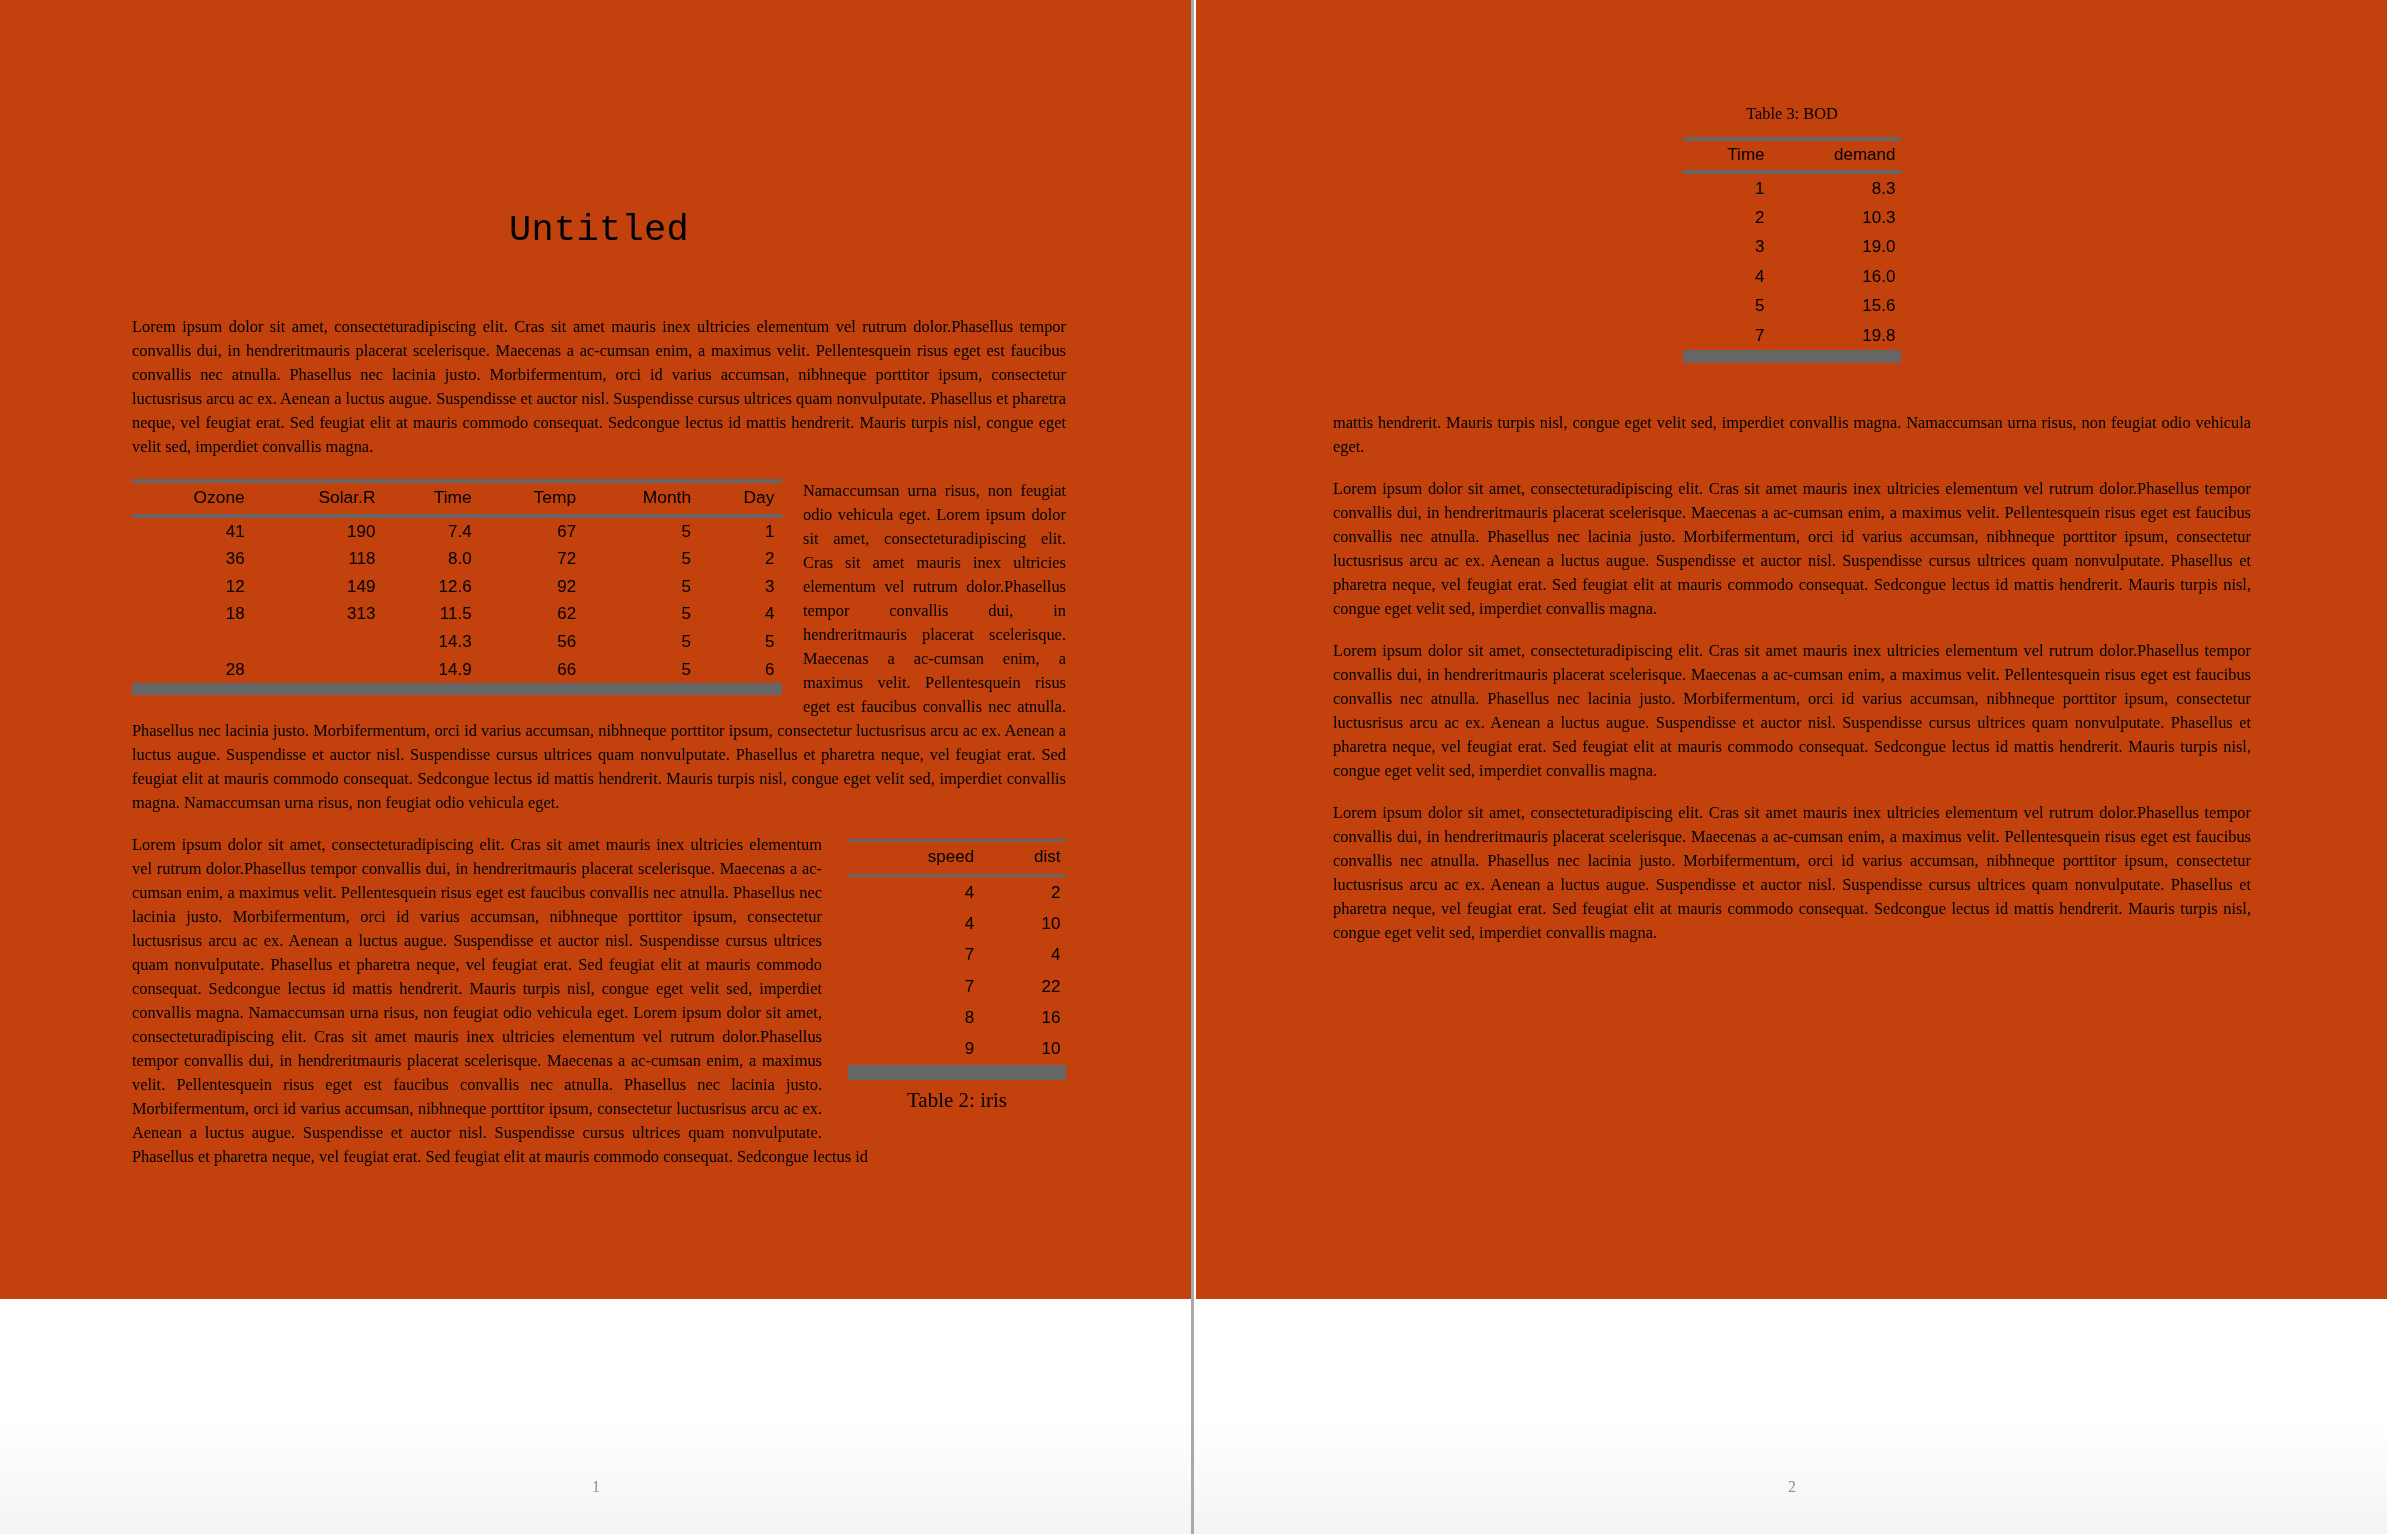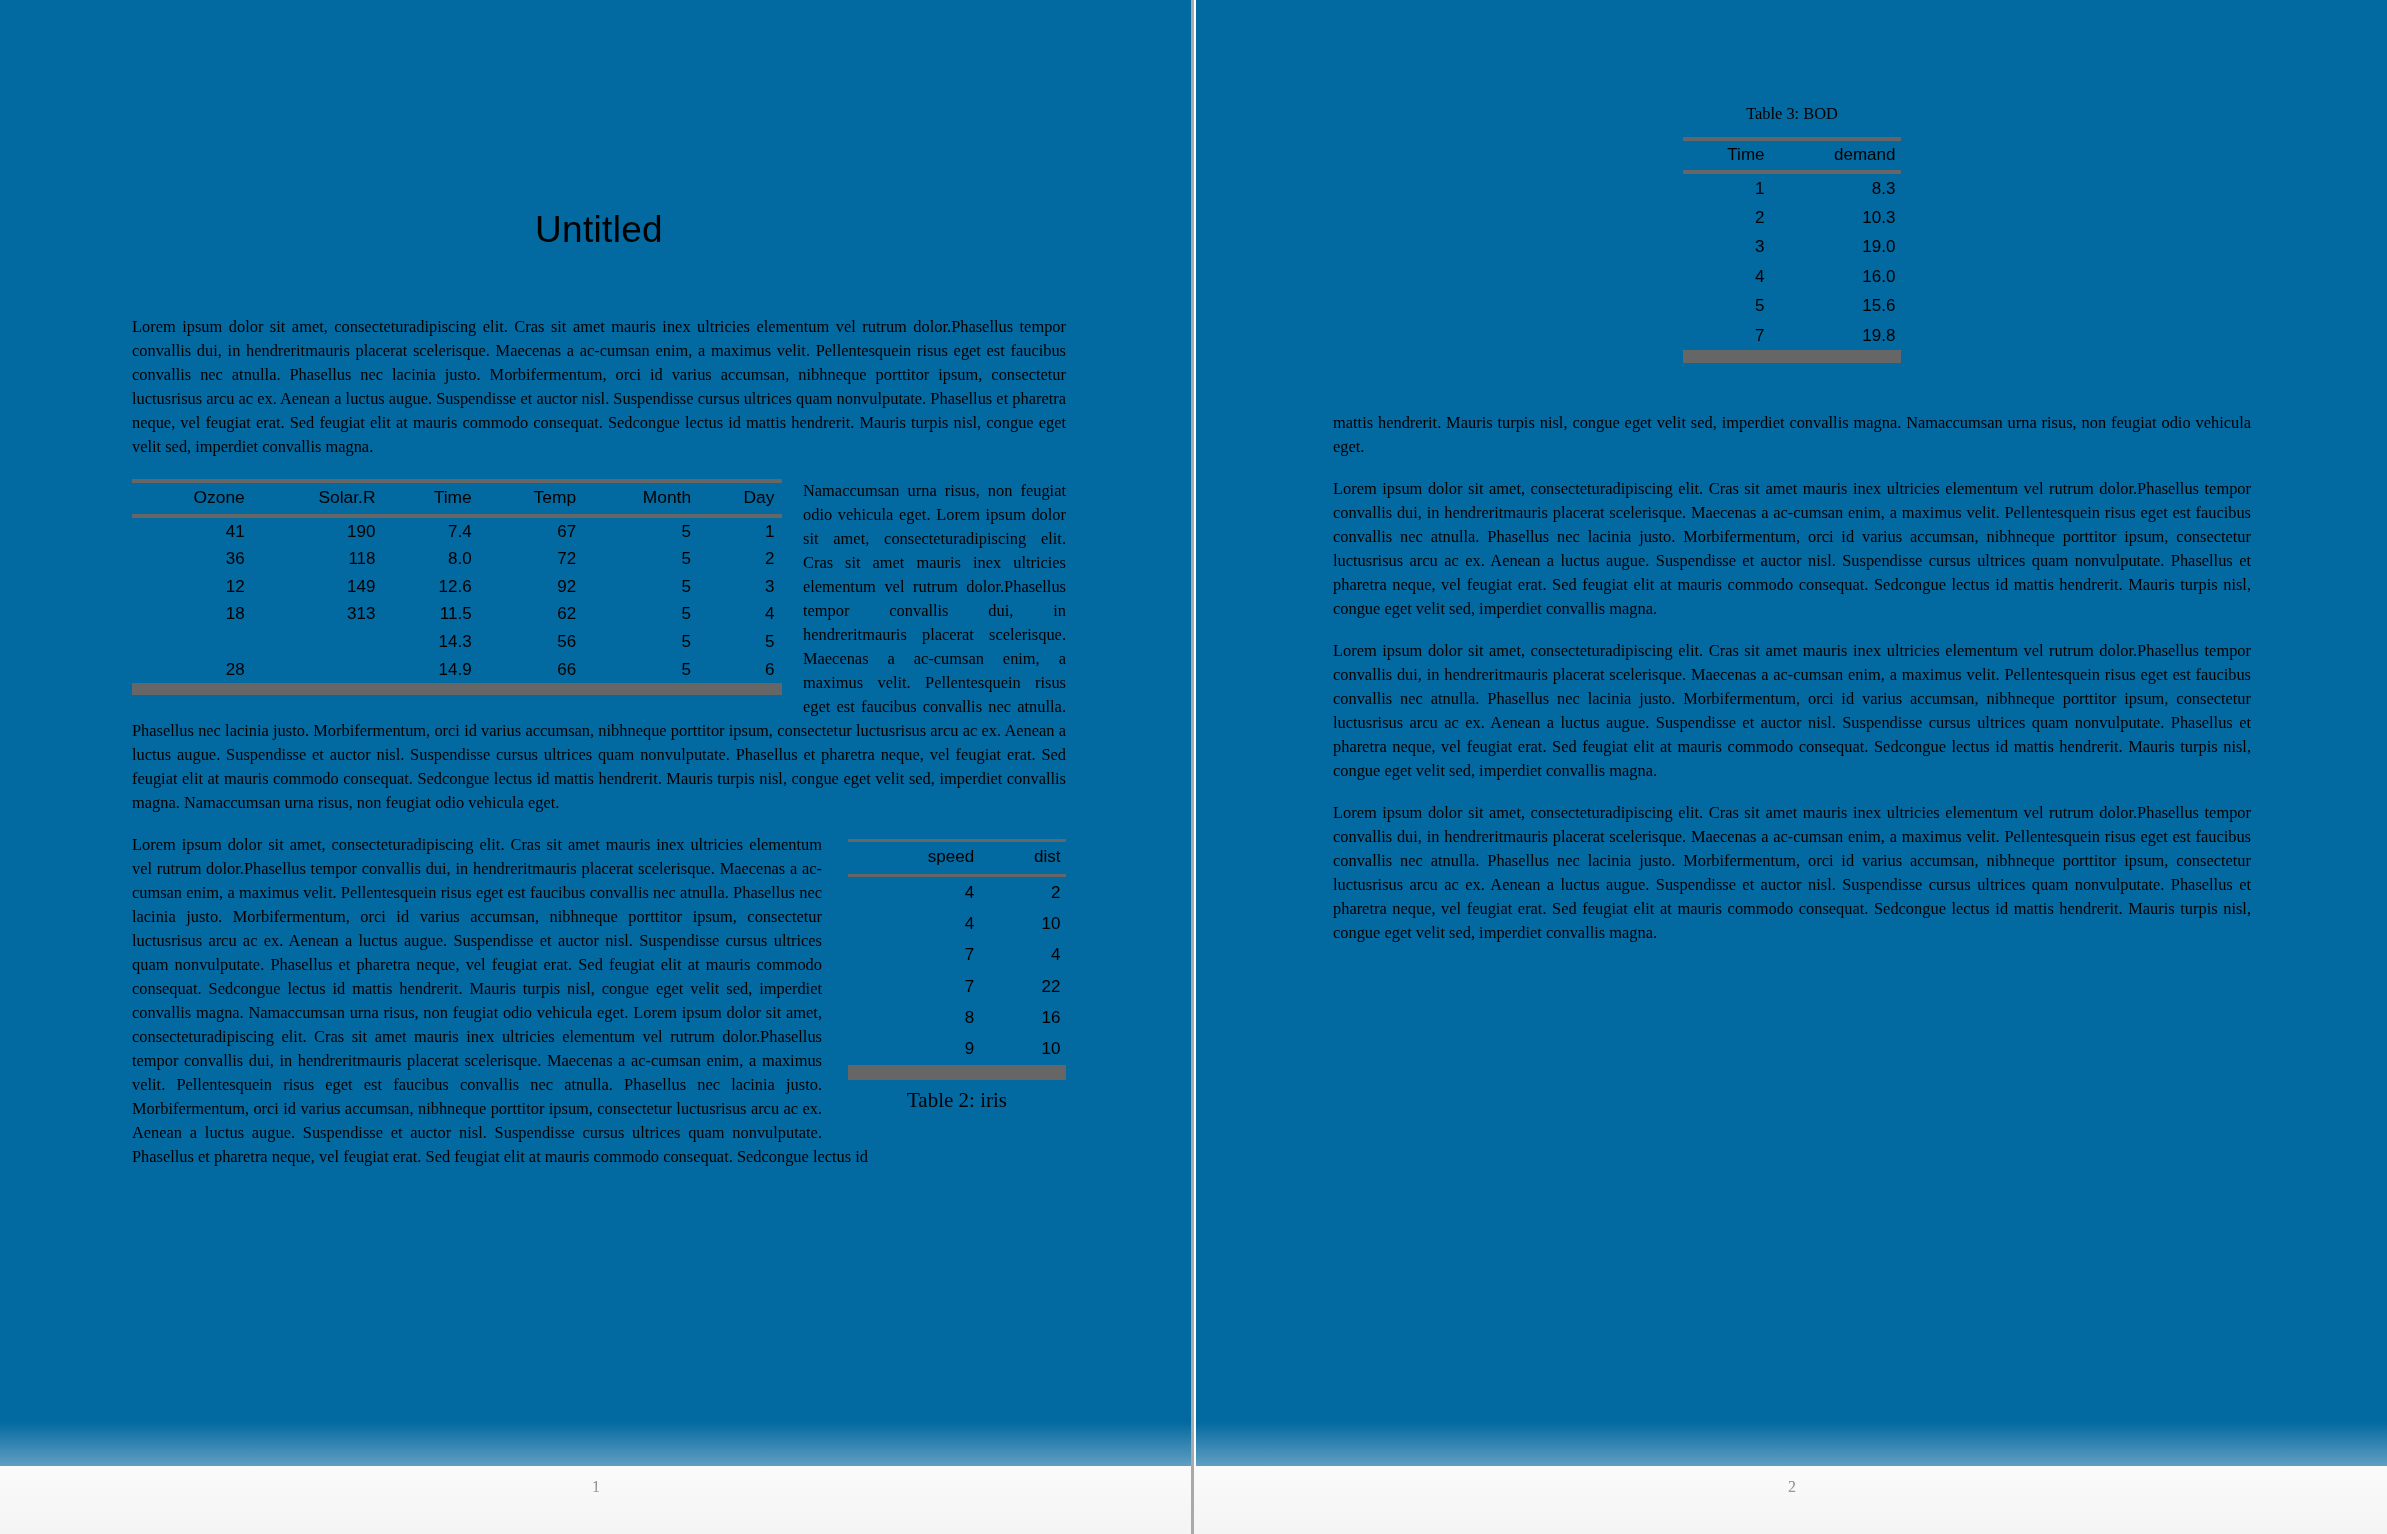--- a/index.html
+++ b/index.html
@@ -14,22 +14,22 @@
     background: #ffffff;
     overflow: hidden;
     font-family: "Liberation Serif", "DejaVu Serif", serif;
     color: #000000;
   }
 
   
   .page {
     position: absolute;
     top: 0;
-    height: 1466px;
-    background: #0369a1;
+    height: 1299px;
+    background: #c2410c;
   }
   #page-1 { left: 0px;    width: 1192px; }
   #page-2 { left: 1196px; width: 1192px; }
 
   .page-divider {
     position: absolute;
     top: 0;
     left: 1191px;
     width: 2.8px;
     height: 1535px;
@@ -55,21 +55,21 @@
   #page-2 .content { left: 137px; top: 0;  width: 918px; }
 
   
   .doc-title {
     text-align: center;
     font-size: 37px;
     font-weight: normal;
     letter-spacing: 0.3px;
     margin: 0;
     padding-top: 209px;
-    font-family: Liberation Sans, sans-serif;
+    font-family: Liberation Mono, monospace;
   }
 
   
   .para {
     font-size: 16.4px;
     line-height: 24px;
     text-align: justify;
     -webkit-hyphens: auto;
     hyphens: auto;
     margin: 0;

